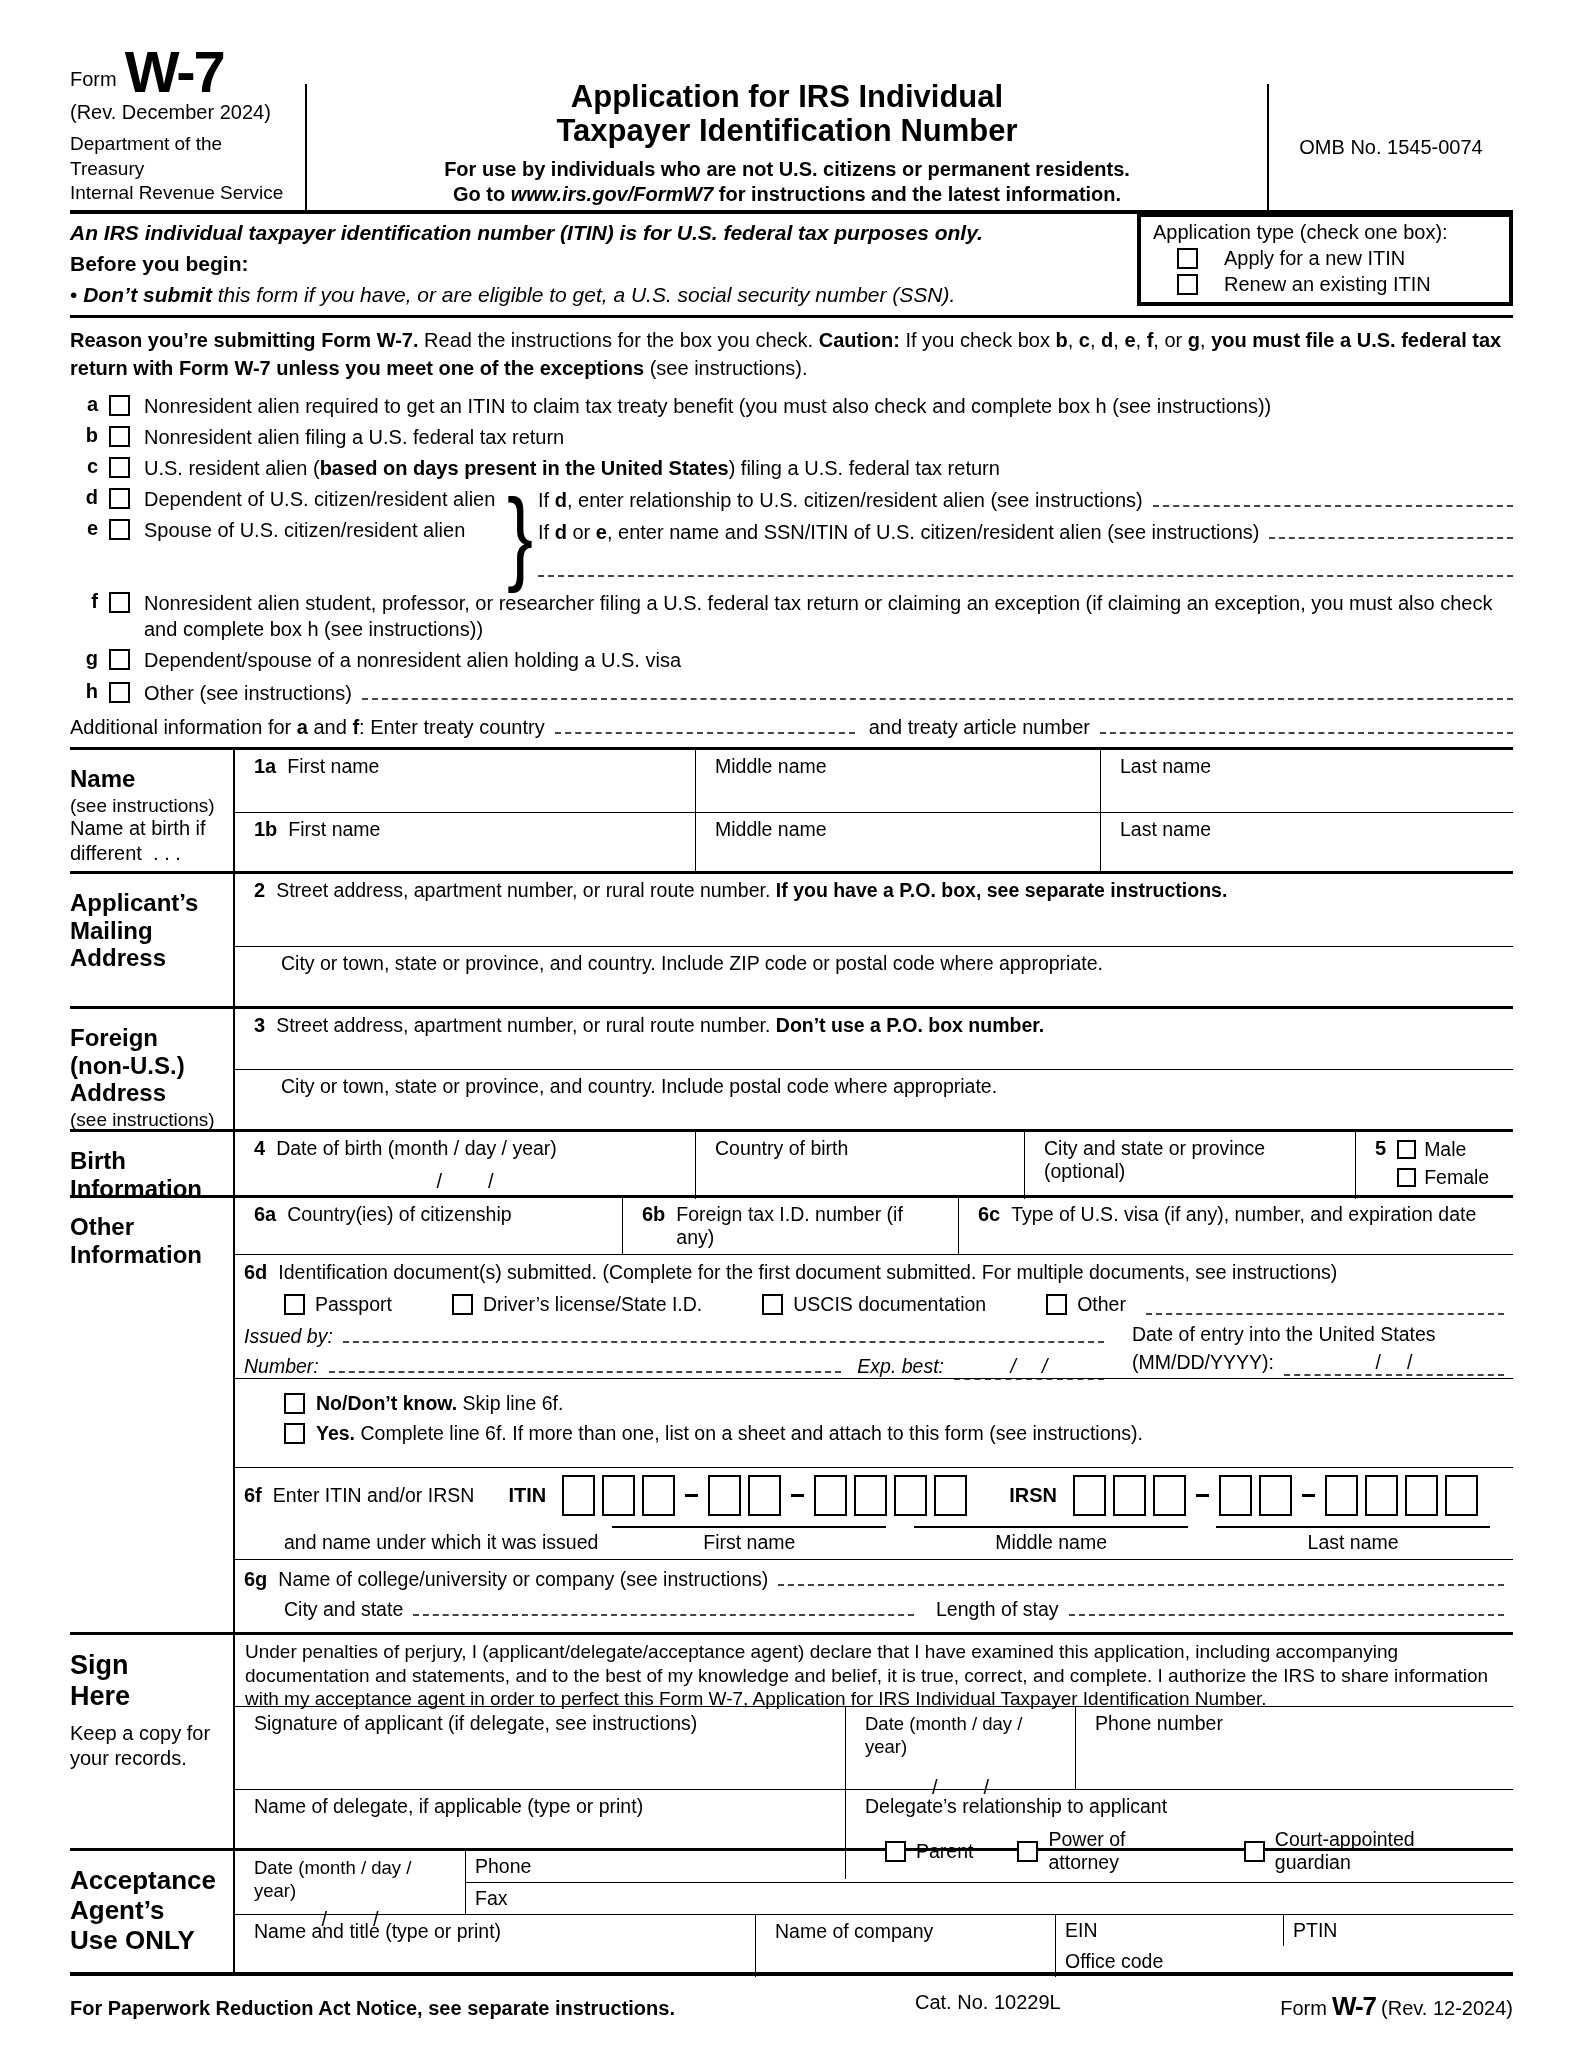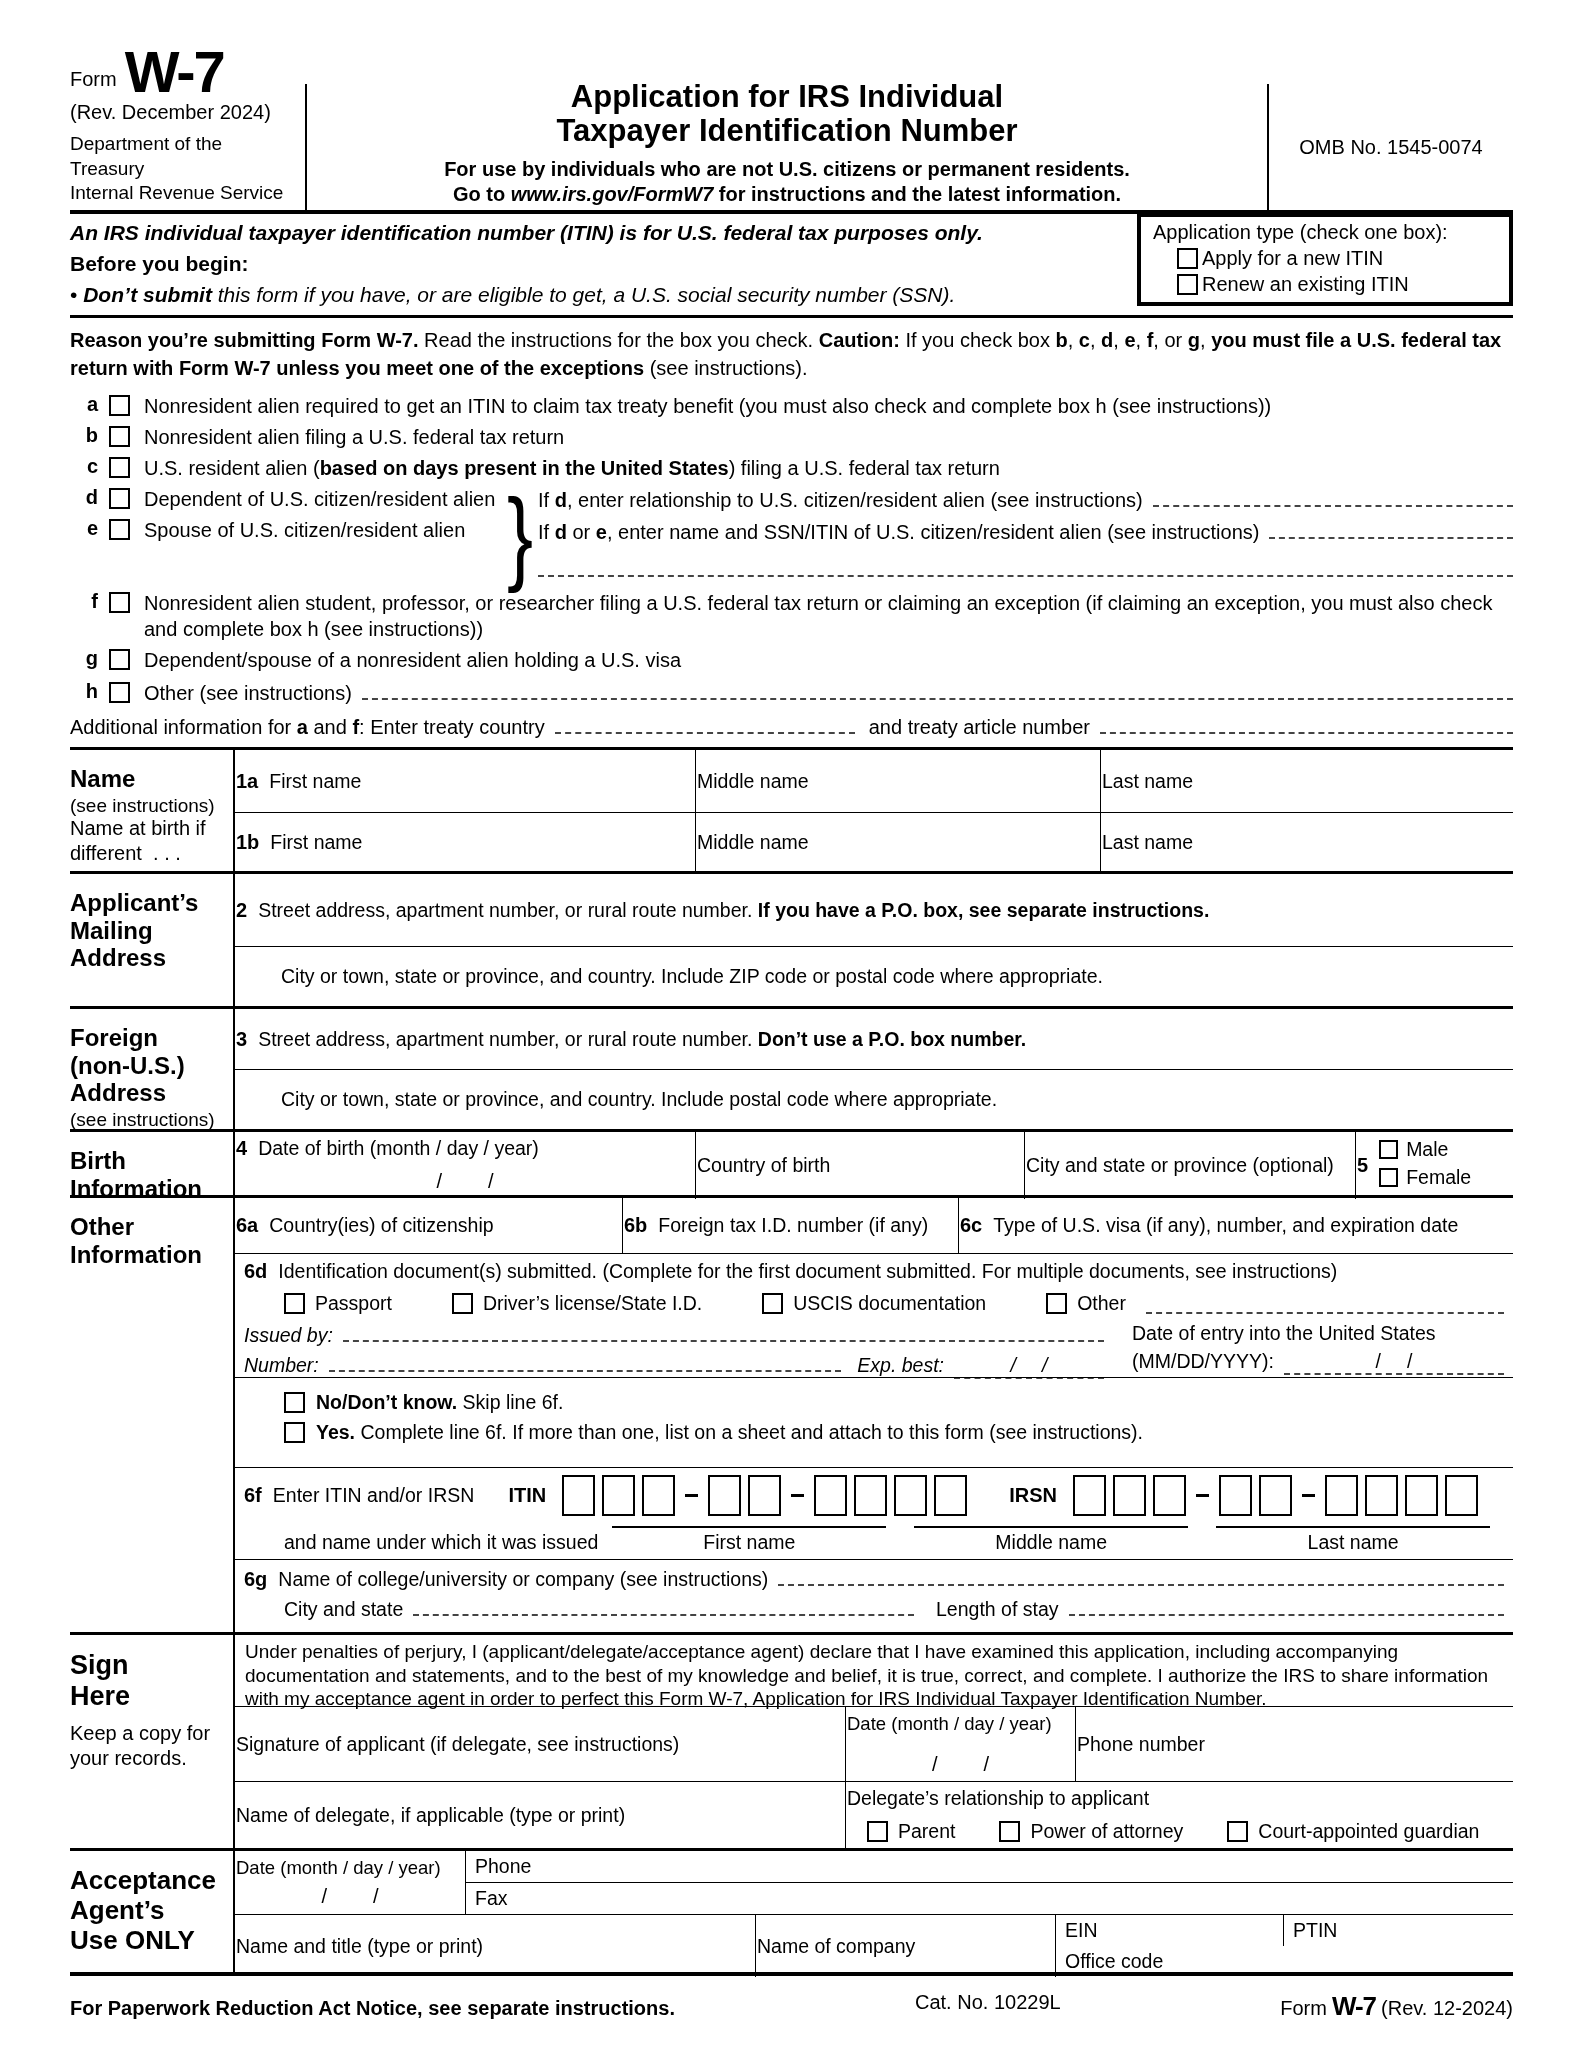--- a/index.html
+++ b/index.html
@@ -24,21 +24,21 @@
   .sub2 { font-size:20px; font-weight:700; margin-top:2px; }
   .hdr-right { width:246px; border-left:2.5px solid #000; display:flex; align-items:center; justify-content:center; font-size:20px; }
 
   
   .intro { position:relative; border-bottom:3.5px solid #000; padding:7px 0 8px 0; min-height:92px; }
   .intro-line1 { font-size:21px; font-weight:700; font-style:italic; }
   .intro-line2 { font-size:21px; font-weight:700; margin-top:7px; }
   .intro-line3 { font-size:21px; margin-top:7px; }
   .app-box { position:absolute; right:0; top:-1px; width:376px; height:93px; border:4px solid #000; padding:4px 10px 4px 12px; }
   .app-box-label { font-size:20px; }
-  .app-opt { display:flex; align-items:center; gap:4px; margin:3px 0 0 24px; font-size:20px; }
+  .app-opt { display:flex; align-items:center; gap:26px; margin:3px 0 0 24px; font-size:20px; }
 
   
   .reason-intro { font-size:20px; line-height:28px; margin-top:8px; }
   .rlist { margin-top:11px; font-size:20px; }
   .rrow { display:flex; align-items:flex-start; min-height:31px; }
   .rletter { width:28px; text-align:right; font-weight:700; margin-right:11px; flex:none; }
   .cb { width:21px; height:21px; border:2.5px solid #000; flex:none; background:#fff; }
   .rrow .cb { margin-right:14px; margin-top:2px; }
   .rtext { line-height:26px; }
   .grow { flex:1; }
@@ -53,21 +53,21 @@
 
   
   .tbl { border-bottom:4px solid #000; margin-top:2px; }
   .sec { display:flex; border-top:3px solid #000; }
   .sec-label { width:165px; flex:none; border-right:2px solid #000; padding:15px 6px 4px 0; position:relative; }
   .sec-title { font-size:24px; font-weight:700; line-height:1.15; }
   .sec-sub { font-size:19px; margin-top:2px; }
   .sec-fields { flex:1; display:flex; flex-direction:column; min-width:0; }
   .frow { display:flex; border-top:1.5px solid #000; }
   .frow:first-child { border-top:none; }
-  .fcell { padding:5px 1px; border-left:1.5px solid #000; display:flex; align-items:center; }
+  .fcell { padding:5px 19px; border-left:1.5px solid #000; display:flex; align-items:flex-start; }
   .fcell:first-child { border-left:none; }
   .fnum { font-weight:700; margin-right:11px; font-size:20px; flex:none; }
   .flabel { font-size:19.5px; line-height:23px; }
   .slashes { display:flex; justify-content:center; gap:46px; font-size:20px; margin-top:10px; }
   .cb-sm { width:19px; height:19px; border:2.5px solid #000; flex:none; background:#fff; }
   .sexopt { display:flex; align-items:center; gap:8px; margin:1px 0 5px; font-size:19.5px; }
 
   .oline { display:flex; align-items:baseline; font-size:19.5px; }
   .doc-opts { display:flex; align-items:center; margin:9px 0 0 40px; font-size:19.5px; }
   .doc-opt { display:flex; align-items:center; gap:10px; margin-right:60px; }

